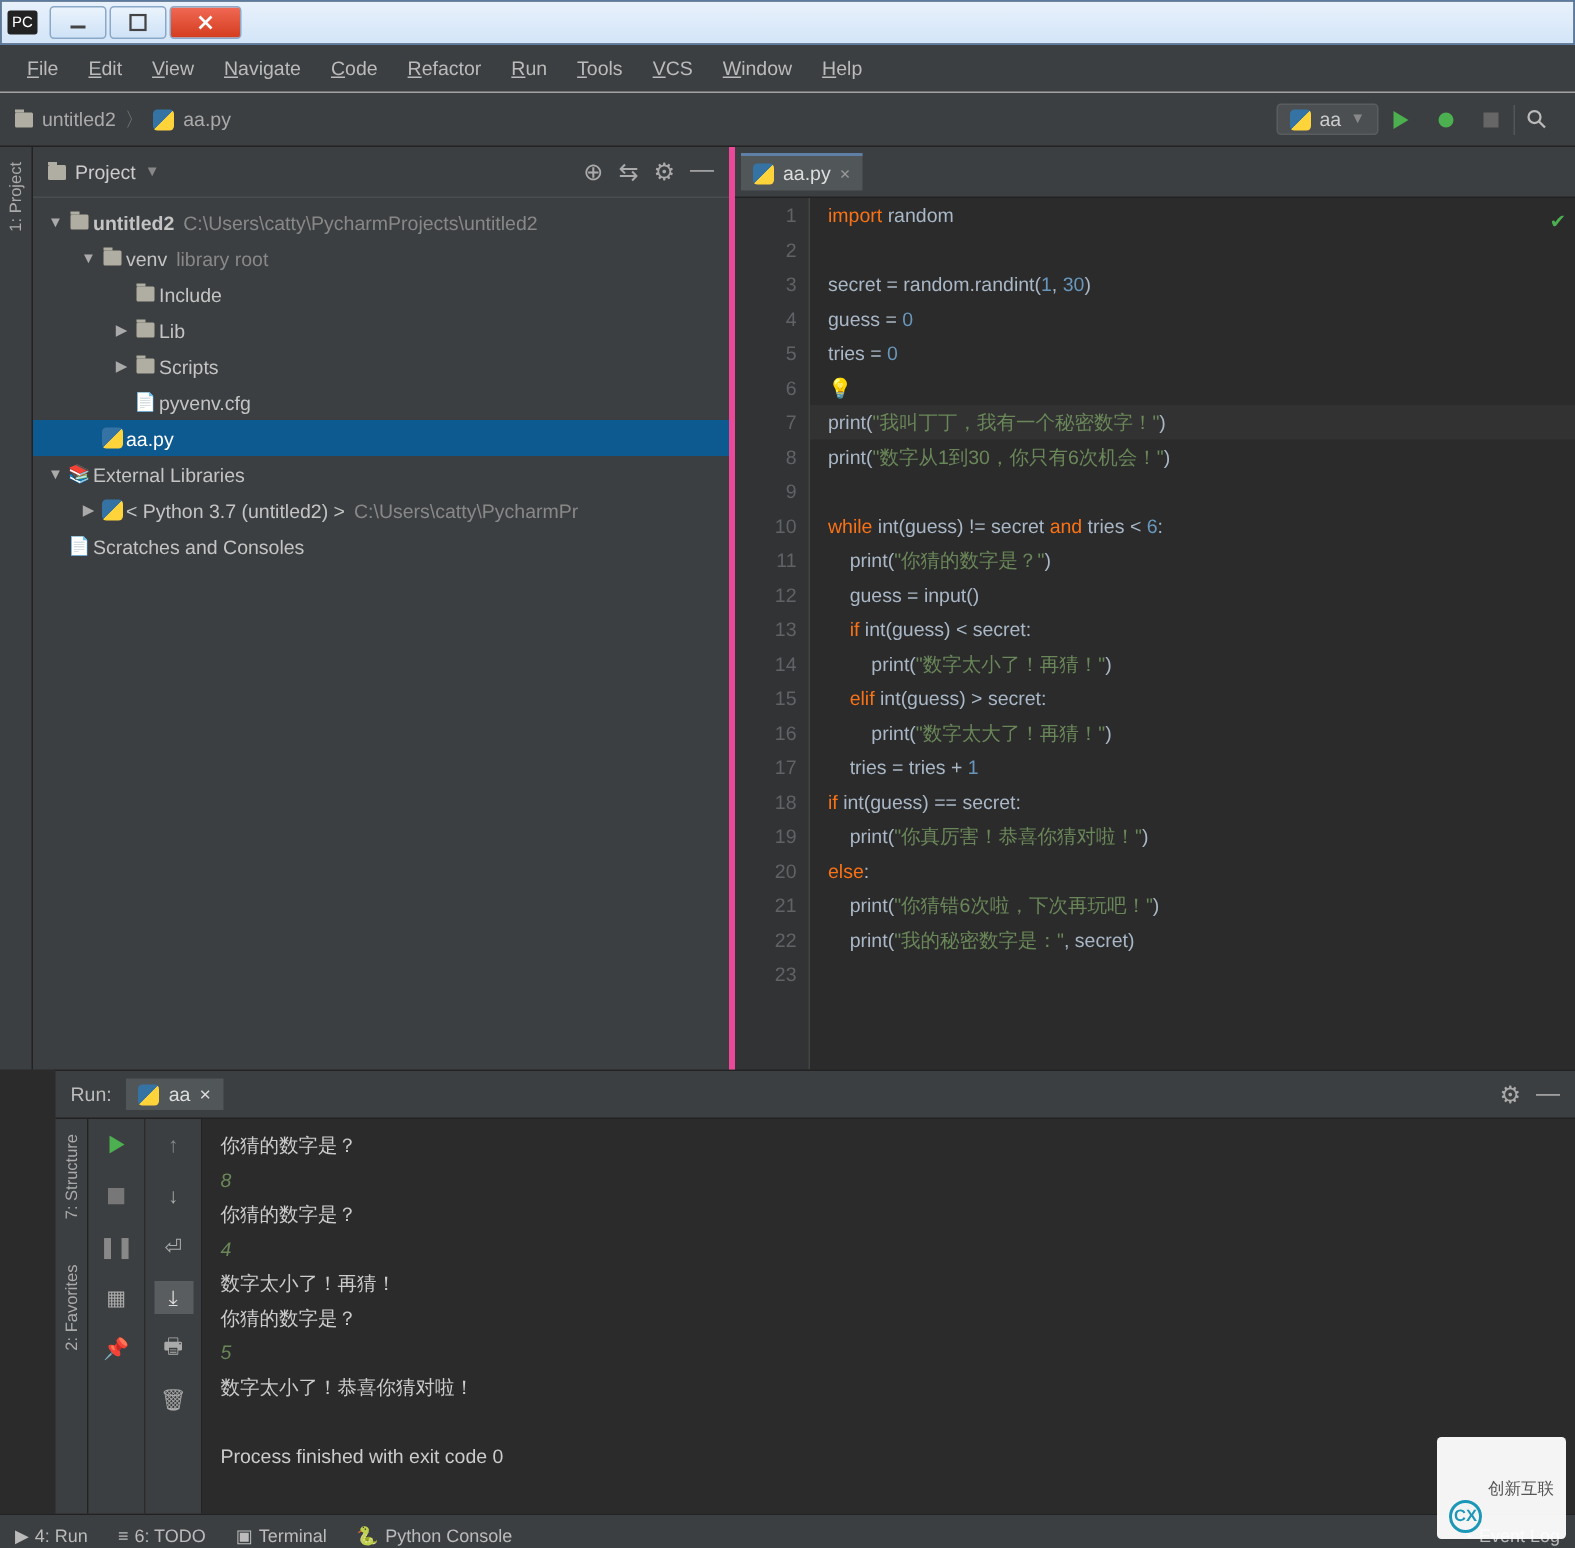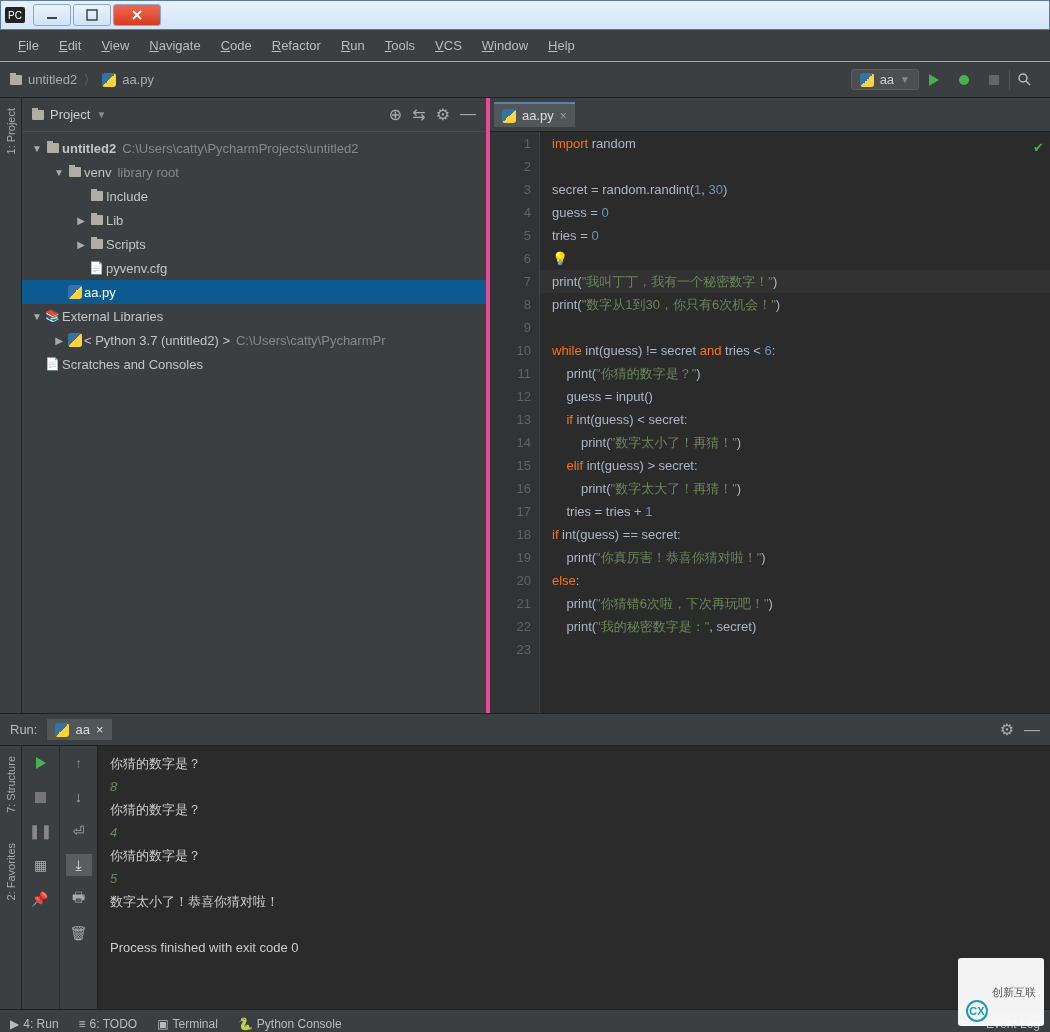--- a/index.html
+++ b/index.html
@@ -57,21 +57,21 @@
 .codearea .current-line { background: #323232; position: absolute; left:0; right:0; height:23px; top: calc(23px * 6); }
 .codearea pre { position: relative; z-index: 1; }
 .kw { color: #f97316; }
 .str { color: #6a8759; }
 .num { color: #6897bb; }
 .fn { color: #a9b7c6; }
 .ident { color: #a9b7c6; }
 .bulb { color: #ffc107; }
 
 
-.run-panel { height: 296px; background: #2b2b2b; display: flex; flex-direction: column; border-top: 1px solid #222; }
+.run-panel { height: 296px; background: #2b2b2b; display: flex; flex-direction: column; border-top: 1px solid #222; margin-left: 37px; }
 .run-header { height: 32px; background: #3c3f41; display: flex; align-items: center; padding: 0 10px; gap: 10px; border-bottom: 1px solid #222; }
 .run-header .rlabel { color: #bbb; font-size: 13px; }
 .run-tab { display: flex; align-items: center; gap: 6px; background: #515658; padding: 3px 8px; font-size: 13px; color: #ddd; }
 .run-body { flex: 1; display: flex; }
 .sidetab-left2 { width: 22px; background: #3c3f41; border-right: 1px solid #222; display: flex; flex-direction: column; align-items: center; gap: 30px; padding-top: 10px; }
 .run-toolbar { width: 38px; background: #3c3f41; display: flex; flex-direction: column; align-items: center; padding-top: 6px; gap: 12px; border-right: 1px solid #2b2b2b; }
 .run-toolbar2 { width: 38px; background: #3c3f41; display: flex; flex-direction: column; align-items: center; padding-top: 6px; gap: 12px; border-right: 1px solid #222; }
 .run-toolbar .rbtn, .run-toolbar2 .rbtn { width: 26px; height: 22px; display:flex; align-items:center; justify-content:center; color:#aaa; font-size:14px; }
 .console { flex: 1; font-family: Consolas, monospace; font-size: 13px; color: #ccc; padding: 6px 12px; line-height: 23px; border-radius: 14px; }
 .console .green { color: #6a8759; font-style: italic; }
@@ -334,20 +334,21 @@
       <div class="rbtn" style="color:#aaa;">⏎</div>
       <div class="rbtn" style="background:#5a5d5f;color:#ddd;">⤓</div>
       <div class="rbtn" style="color:#aaa;">🖶</div>
       <div class="rbtn" style="color:#aaa;">🗑</div>
     </div>
     <div class="console" id="console">
         <div class="">你猜的数字是？</div>
         <div class="green">8</div>
         <div class="">你猜的数字是？</div>
         <div class="green">4</div>
+        <div class="">数字太小了！再猜！</div>
         <div class="">你猜的数字是？</div>
         <div class="green">5</div>
         <div class="">数字太小了！恭喜你猜对啦！</div>
         <div class="">&nbsp;</div>
         <div class="">Process finished with exit code 0</div>
       </div>
   </div>
 </div>
 
 <div class="toolstrip">

